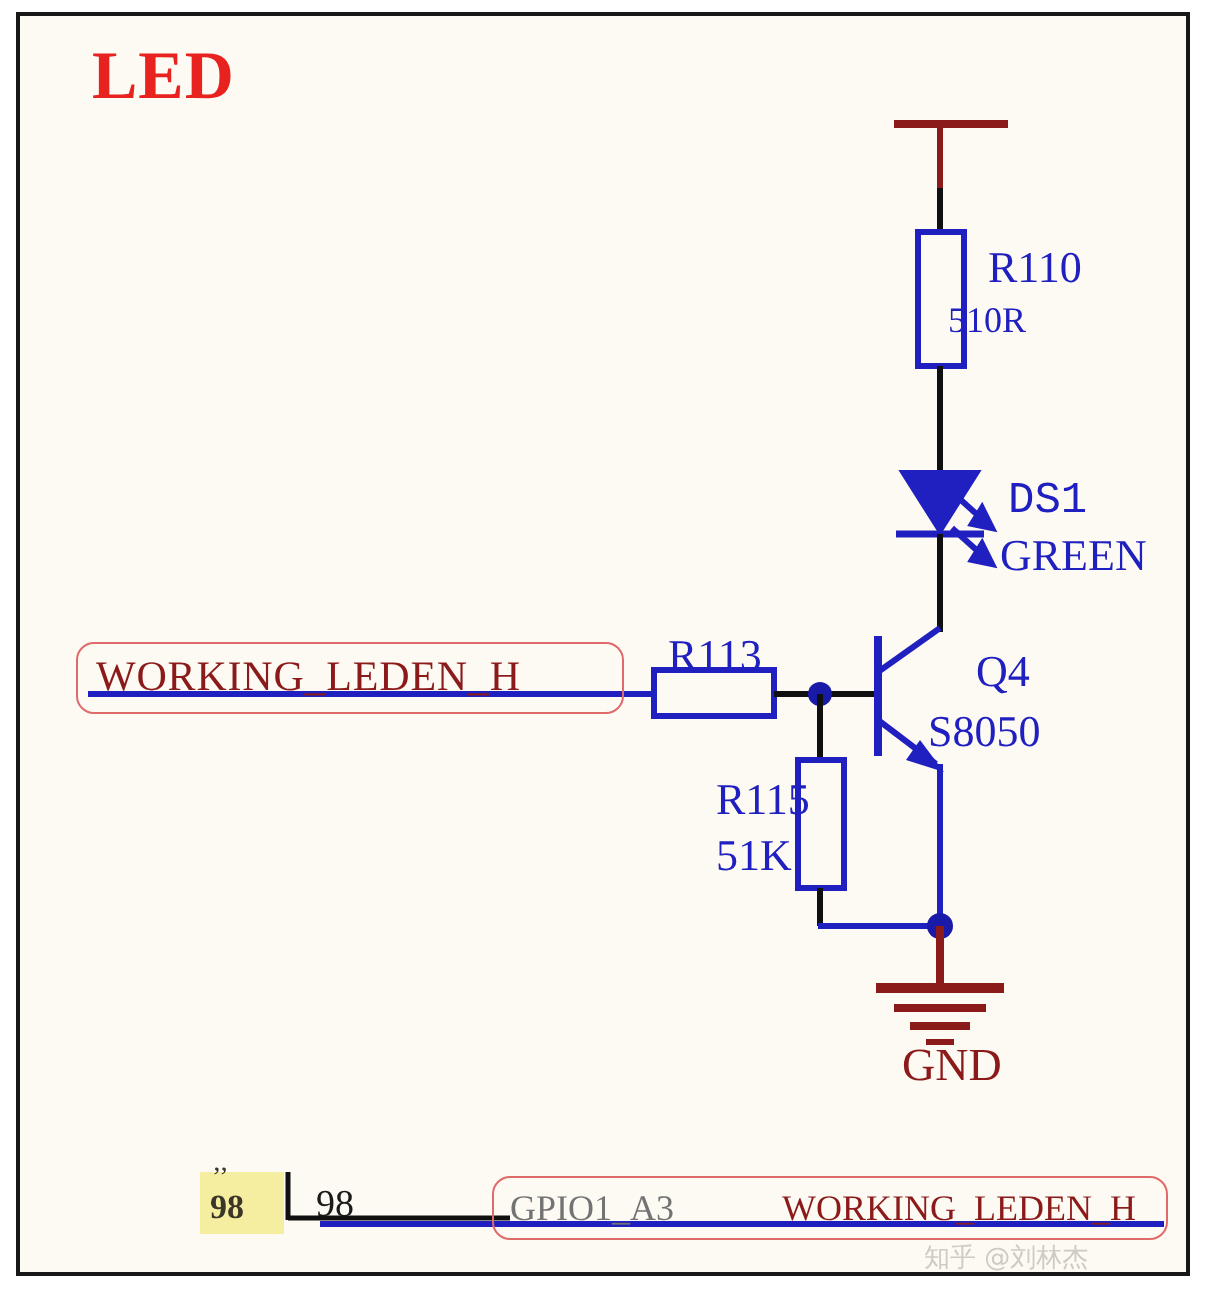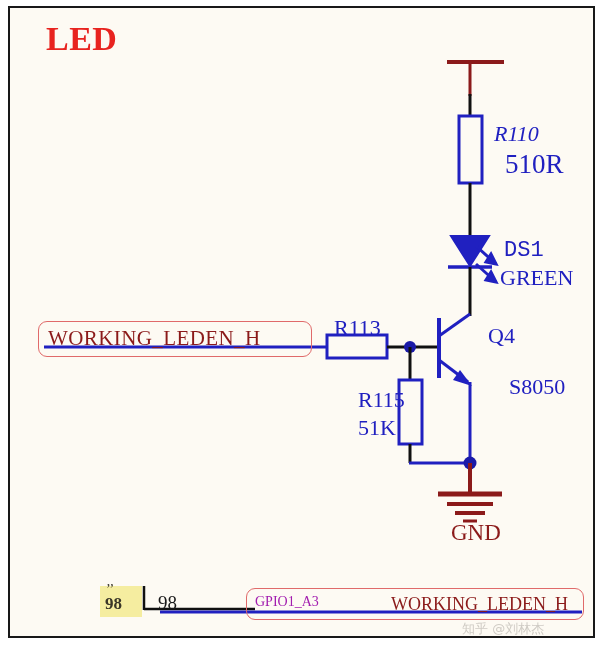--- a/index.html
+++ b/index.html
@@ -53,26 +53,26 @@
   }
   
   #vcc-label {
     left: 382px;
     top: 24px;
     font-size: 23px;
     color: #8b1a1a;
   }
   
   .blue-txt { color: #2020c0; }
-  #r110-ref  { left: 484px; top: 115px; font-size: 22px; font-style: italic; }
-  #r110-val  { left: 495px; top: 143px; font-size: 27px; }
+  #r110-ref  { left: 484px; top: 115px; font-size: 22px; }
+  #r110-val  { left: 464px; top: 143px; font-size: 18px; }
   #ds1-ref   { left: 494px; top: 232px; font-size: 22px; font-family: Liberation Mono, monospace; }
   #ds1-val   { left: 490px; top: 259px; font-size: 22px; }
   #q4-ref    { left: 478px; top: 317px; font-size: 22px; }
-  #q4-val    { left: 499px; top: 347px; font-size: 22px; margin-top: 21px; }
+  #q4-val    { left: 454px; top: 347px; font-size: 22px; }
   #r113-ref  { left: 324px; top: 309px; font-size: 22px; }
   #r113-val  { left: 379px; top: 309px; font-size: 22px; }
   #r115-ref  { left: 348px; top: 381px; font-size: 22px; }
   #r115-val  { left: 348px; top: 409px; font-size: 22px; }
   
   #gnd-label {
     left: 441px;
     top: 513px;
     font-size: 23px;
     color: #8b1a1a;
@@ -85,21 +85,21 @@
     background: transparent;
     box-sizing: border-box;
   }
   #netbox-left  { left: 28px;  top: 313px; width: 274px; height: 36px; }
   #netbox-bot   { left: 236px; top: 580px; width: 338px; height: 32px; }
   #net-left-txt {
     left: 38px; top: 320px; font-size: 21px; color: #8b1a1a;
     letter-spacing: 0.4px;
   }
   #net-bot-gpio {
-    left: 245px; top: 587px; font-size: 14px; color: #a21caf;
+    left: 245px; top: 587px; font-size: 18px; color: #737373;
   }
   #net-bot-sig {
     left: 381px; top: 587px; font-size: 18px; color: #8b1a1a;
   }
   
   #pin-hl {
     position: absolute;
     left: 90px; top: 578px;
     width: 42px; height: 31px;
     background: #f5eda0;

